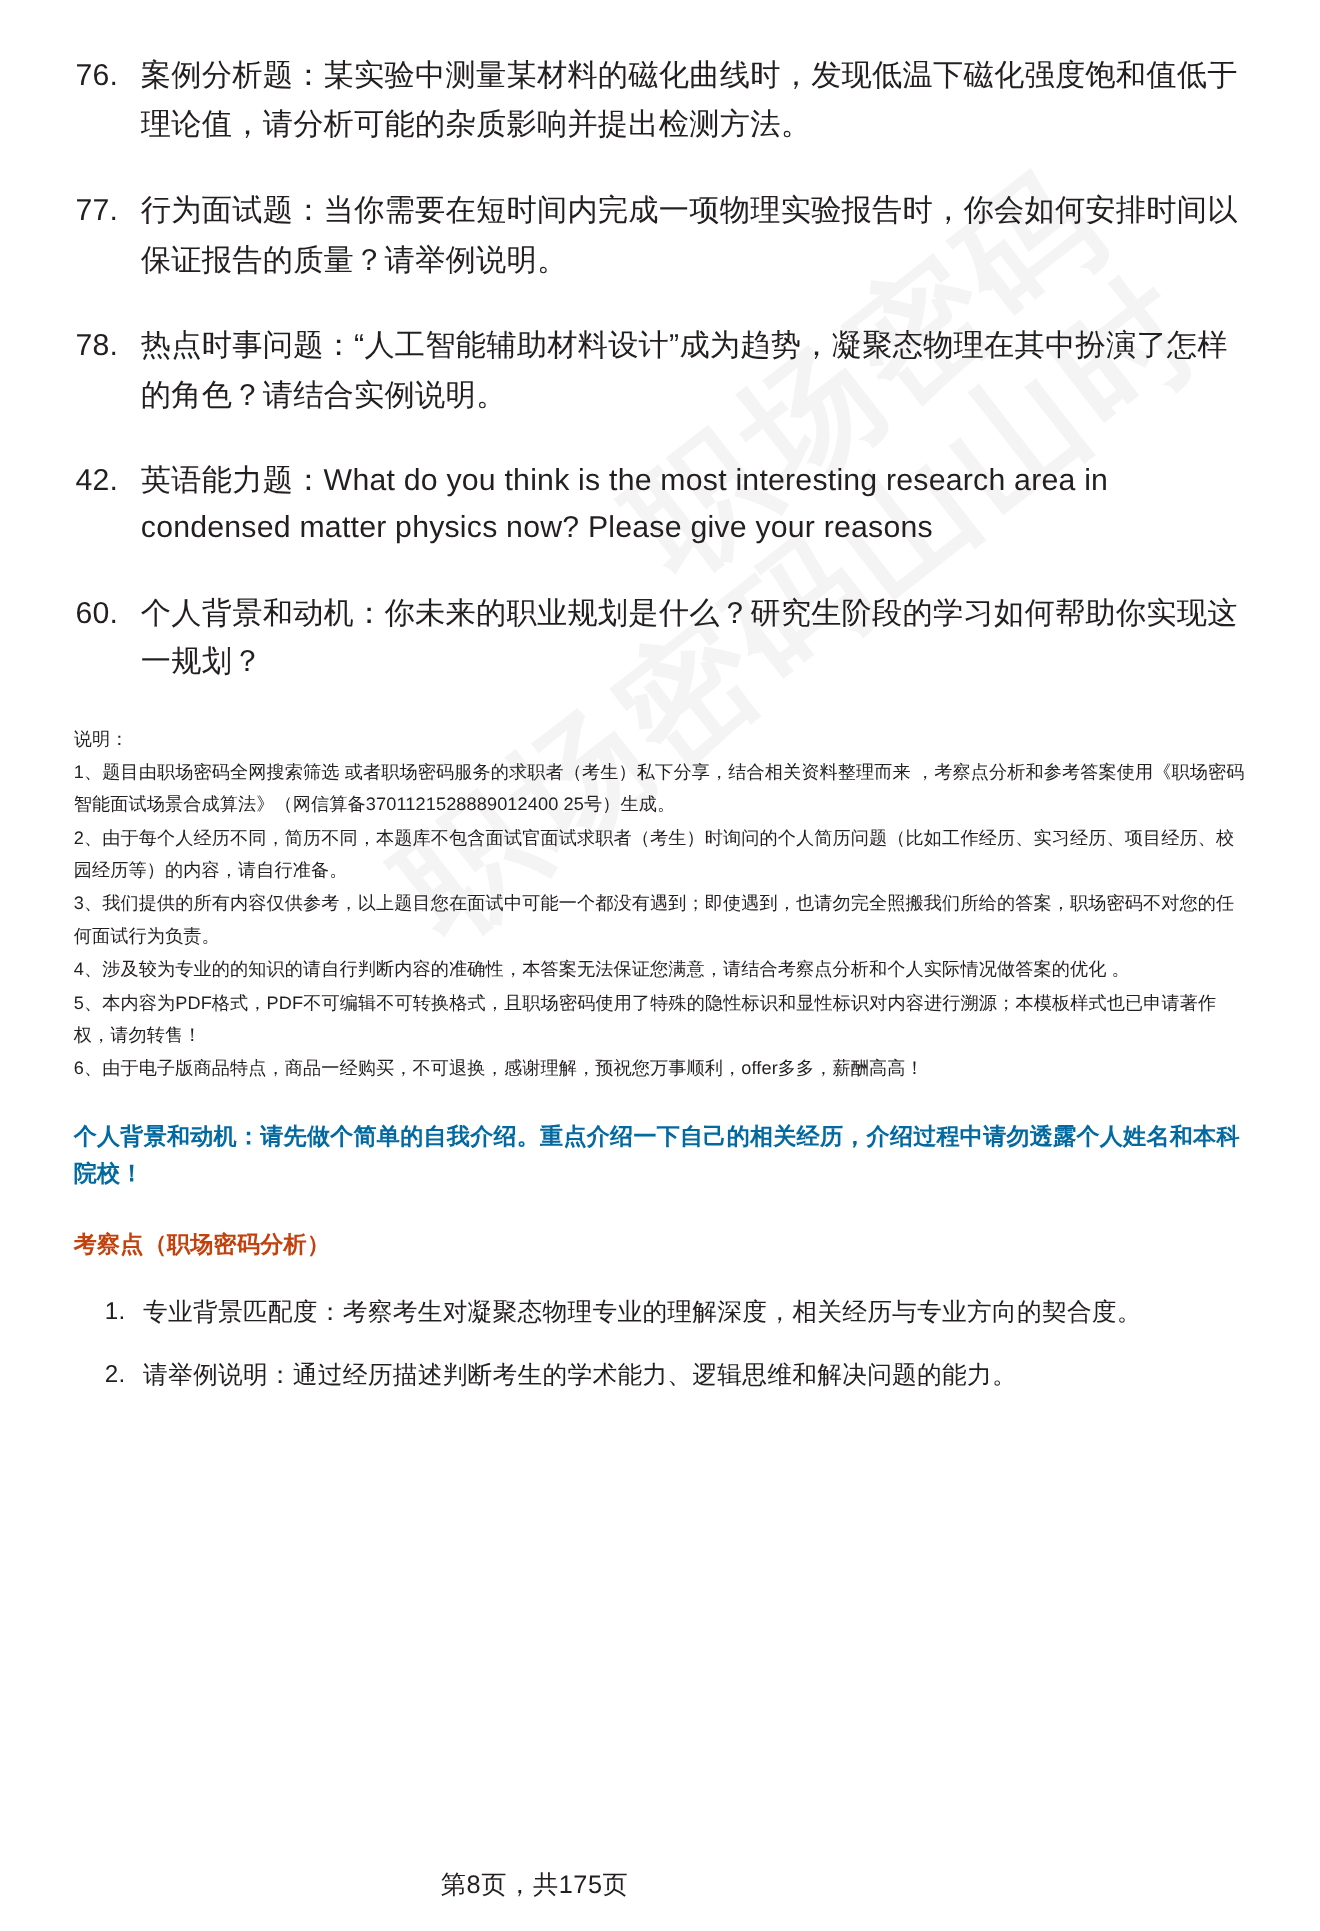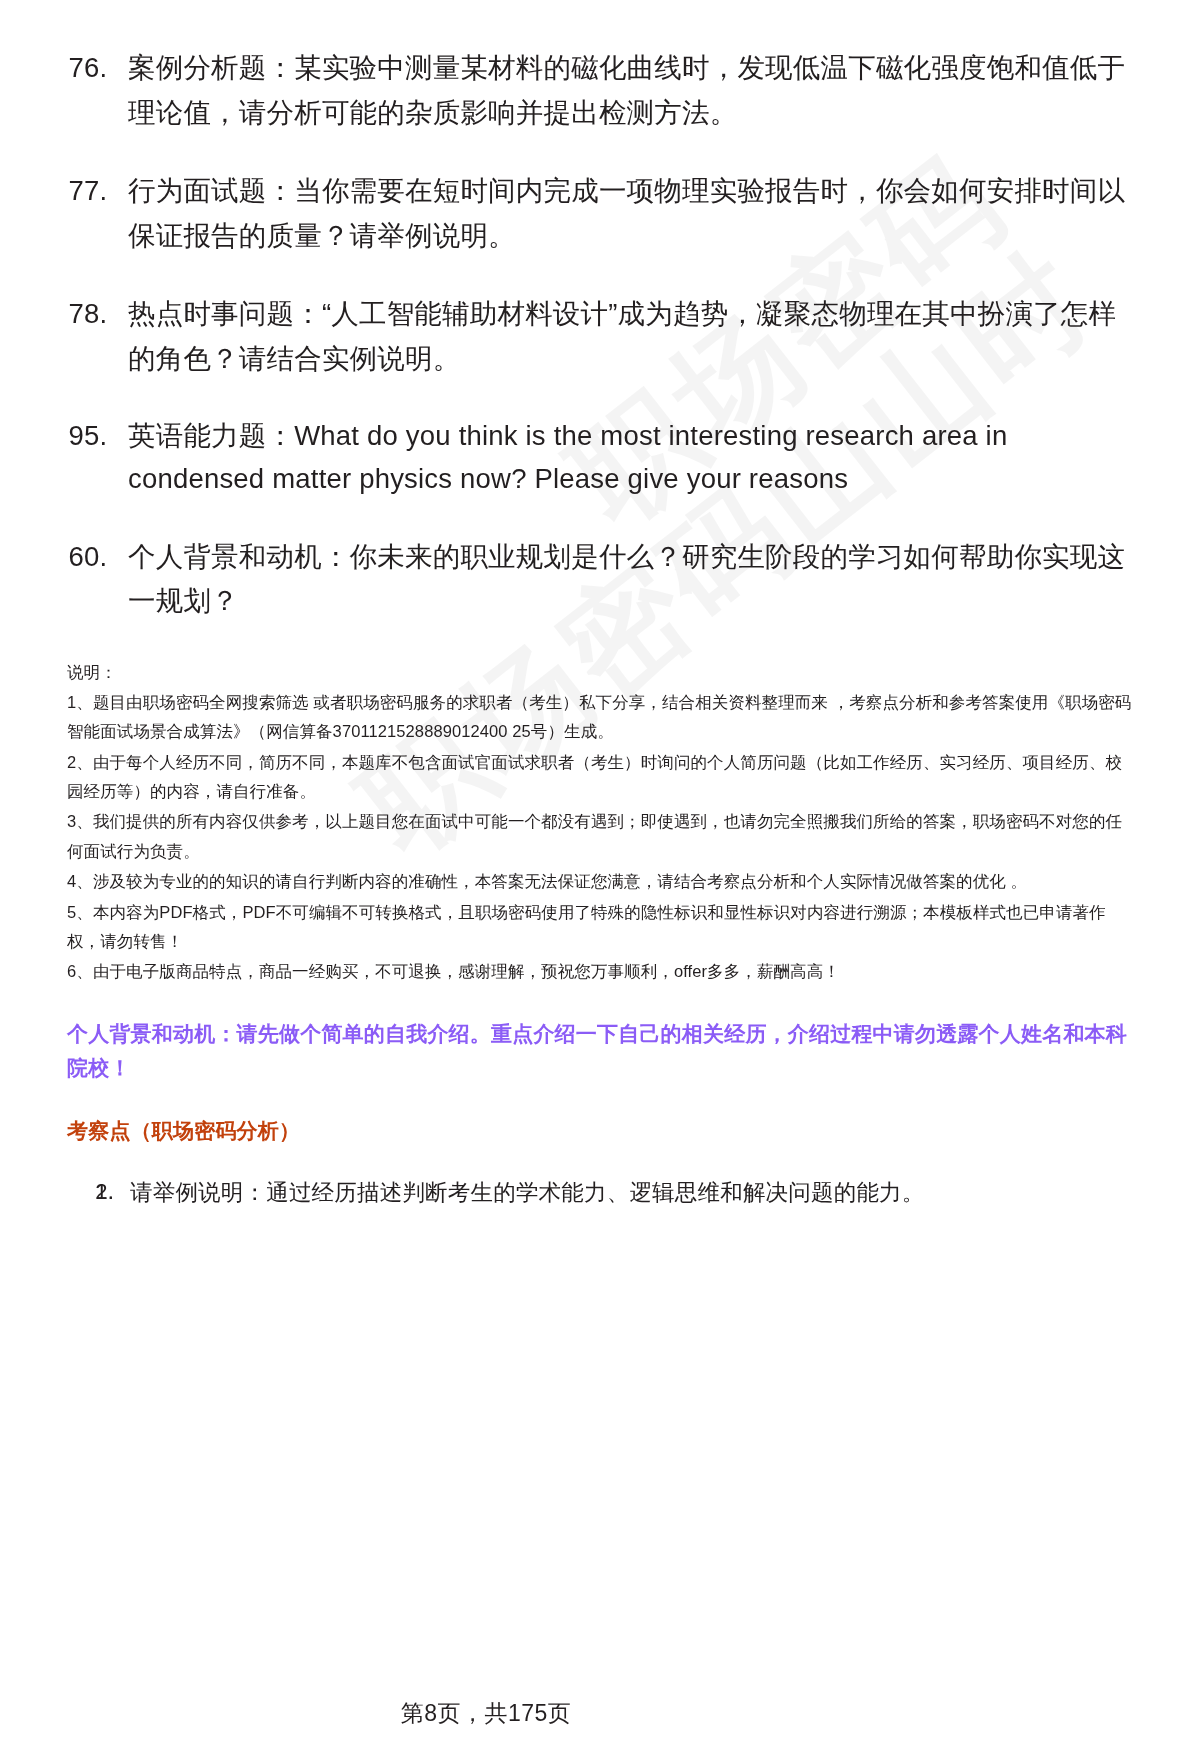--- a/index.html
+++ b/index.html
@@ -81,21 +81,21 @@
     padding-left: 5px;
     font-size: 16.5px;
     line-height: 1.78;
     letter-spacing: 0.1px;
   }
   .notes .nline {
     margin: 0 0 1px 0;
   }
 
   .redbold {
-    color: #8b5cf6;
+    color: #0369a1;
     font-weight: bold;
     font-size: 21px;
     line-height: 1.62;
     margin: 30px 0 0 5px;
     letter-spacing: 0.2px;
   }
   .redhead {
     color: #c2410c;
     font-weight: bold;
     font-size: 21px;
@@ -155,21 +155,21 @@
       </li>
       <li>
         <span class="num">77.</span>
         <span>行为面试题：当你需要在短时间内完成一项物理实验报告时，你会如何安排时间以保证报告的质量？请举例说明。</span>
       </li>
       <li>
         <span class="num">78.</span>
         <span>热点时事问题：“人工智能辅助材料设计”成为趋势，凝聚态物理在其中扮演了怎样的角色？请结合实例说明。</span>
       </li>
       <li class="eng">
-        <span class="num">95.</span>
+        <span class="num">42.</span>
         <span>英语能力题：What do you think is the most interesting research area in condensed matter physics now? Please give your reasons</span>
       </li>
       <li>
         <span class="num">60.</span>
         <span>个人背景和动机：你未来的职业规划是什么？研究生阶段的学习如何帮助你实现这一规划？</span>
       </li>
     </ol>
 
     <div class="notes">
       <p class="nline">说明：</p>
@@ -181,20 +181,21 @@
       <p class="nline">6、由于电子版商品特点，商品一经购买，不可退换，感谢理解，预祝您万事顺利，offer多多，薪酬高高！</p>
     </div>
 
     <p class="redbold">个人背景和动机：请先做个简单的自我介绍。重点介绍一下自己的相关经历，介绍过程中请勿透露个人姓名和本科院校！</p>
 
     <p class="redhead">考察点（职场密码分析）</p>
 
     <ol class="points">
       <li>
         <span class="num">1.</span>
+        <span>专业背景匹配度：考察考生对凝聚态物理专业的理解深度，相关经历与专业方向的契合度。</span>
       </li>
       <li>
         <span class="num">2.</span>
         <span>请举例说明：通过经历描述判断考生的学术能力、逻辑思维和解决问题的能力。</span>
       </li>
     </ol>
 
   </div>
 
   <div class="footer">第8页，共175页</div>

